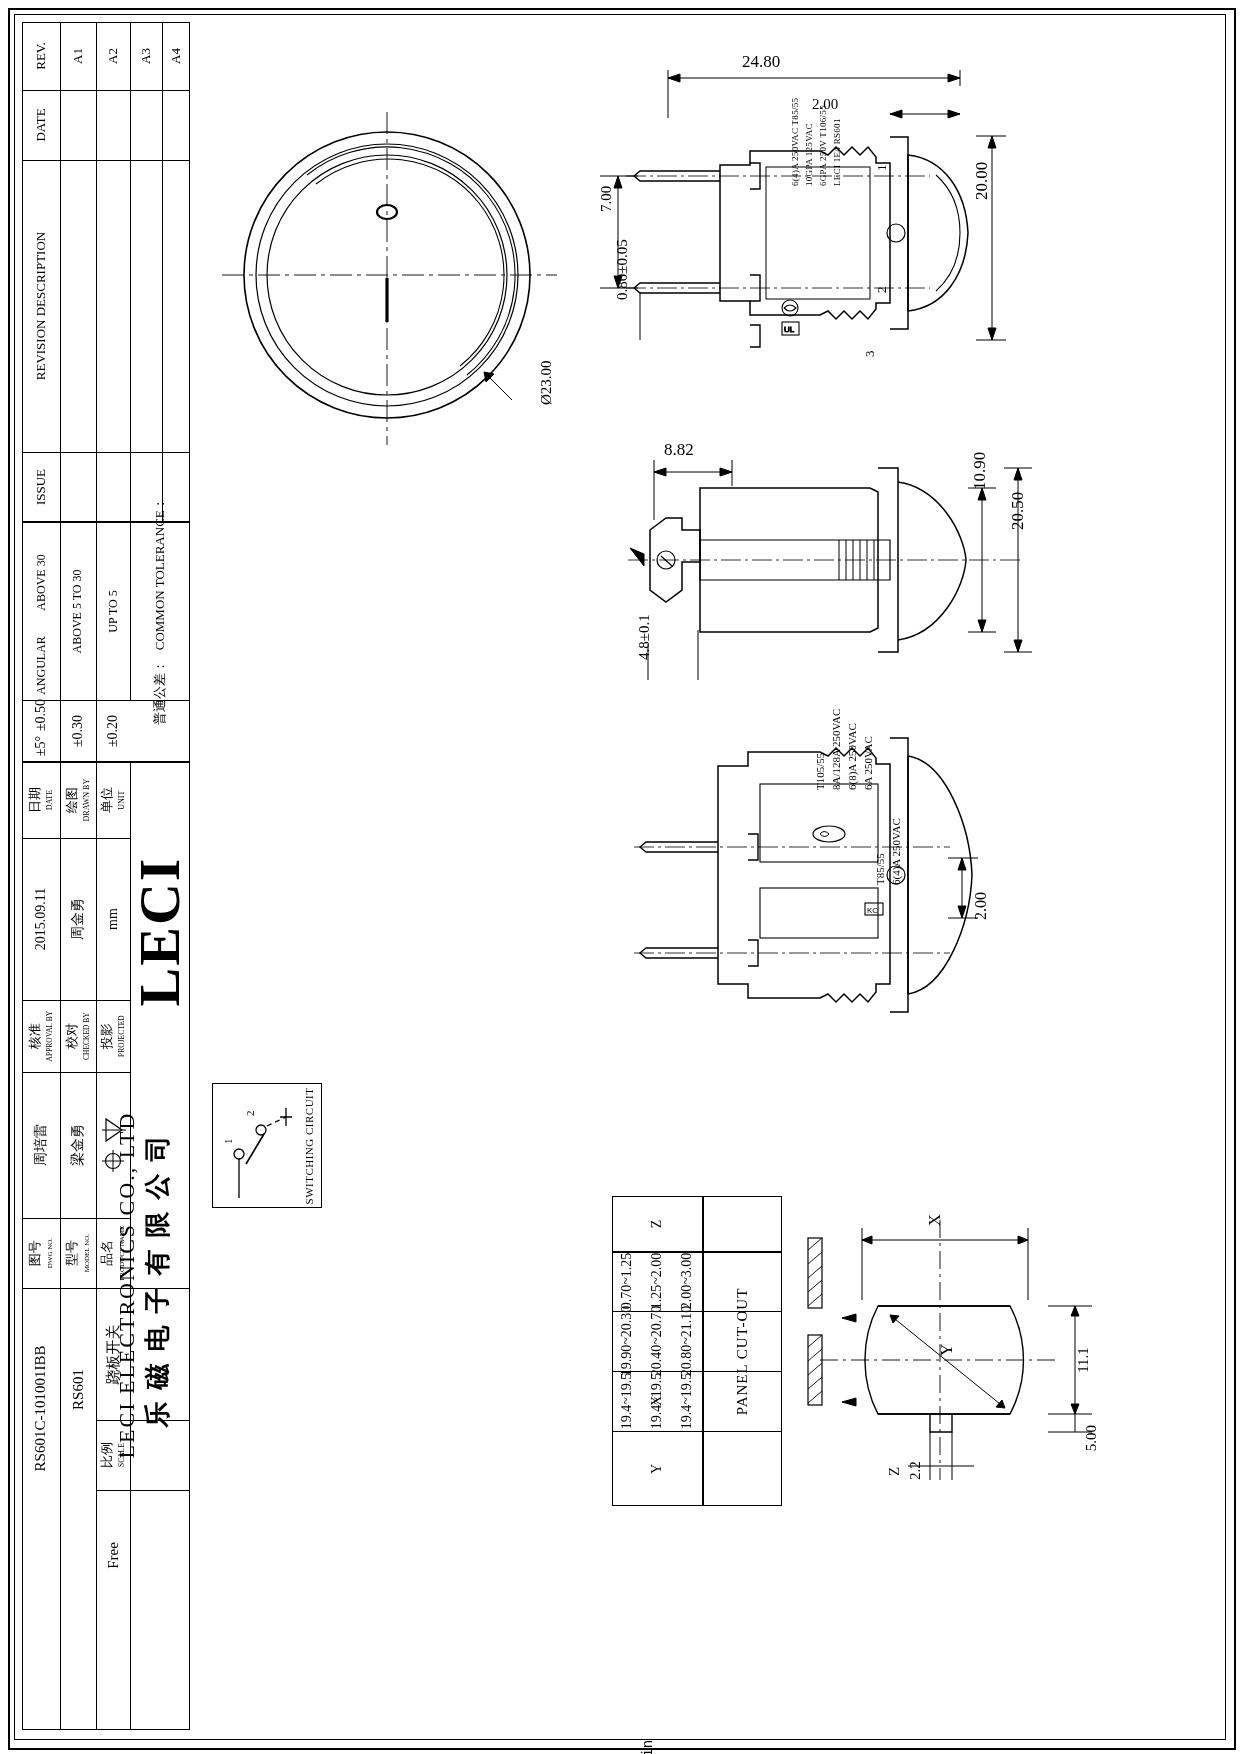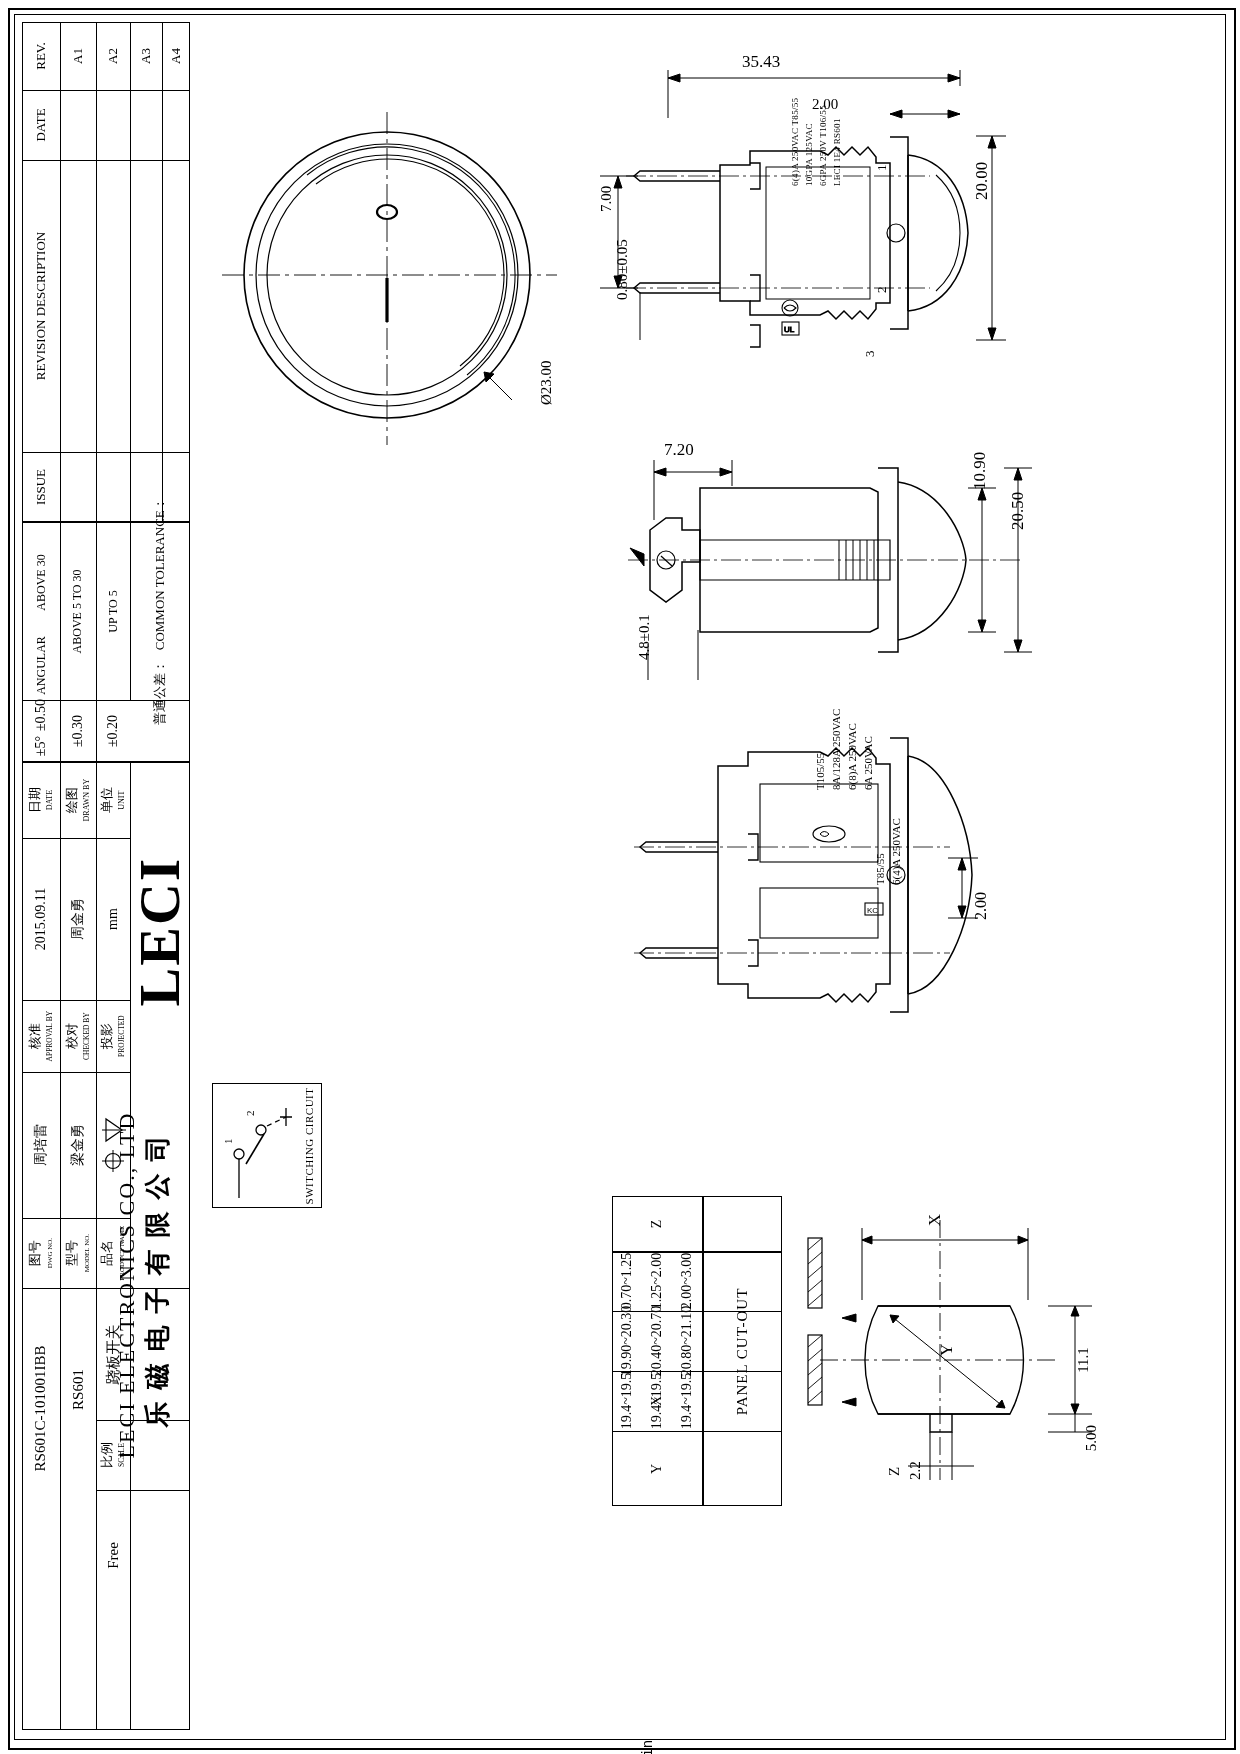--- a/index.html
+++ b/index.html
@@ -493,21 +493,21 @@
       <g stroke="#000" fill="none" stroke-width="1.1">
         <circle cx="14" cy="12" r="8"></circle>
         <path d="M8 12 q6 -6 12 0 q-6 6 -12 0"></path>
         <rect x="6" y="26" width="17" height="13"></rect>
         <text x="8" y="36" font-size="8" font-family="Liberation Sans, sans-serif">UL</text>
       </g>
     </svg>
   </div>
 
   <div class="txt" style="left:742px;top:52px;font-size:17px;">
-    <span>35.43</span>
+    <span>24.80</span>
   </div>
   <div class="txt" style="left:812px;top:96px;font-size:15px;">
     <span>2.00</span>
   </div>
   <div class="rot" style="left:598px;top:212px;font-size:15px;">
     <span>7.00</span>
   </div>
   <div class="rot" style="left:614px;top:300px;font-size:15px;">
     <span>0.80±0.05</span>
   </div>
@@ -573,21 +573,21 @@
       <g stroke="#000" fill="none" stroke-width="0.8" stroke-dasharray="20,4,3,4">
         <line x1="8" y1="130" x2="400" y2="130"></line>
       </g>
       <g stroke="#000" fill="#000" stroke-width="1">
         <path d="M10 118 L24 124 L24 136 Z"></path>
       </g>
     </svg>
   </div>
 
   <div class="txt" style="left:664px;top:440px;font-size:17px;">
-    <span>7.20</span>
+    <span>8.82</span>
   </div>
   <div class="rot" style="left:636px;top:660px;font-size:15px;">
     <span>4.8±0.1</span>
   </div>
   <div class="rot" style="left:970px;top:490px;font-size:17px;">
     <span>10.90</span>
   </div>
   <div class="rot" style="left:1008px;top:530px;font-size:17px;">
     <span>20.50</span>
   </div>

